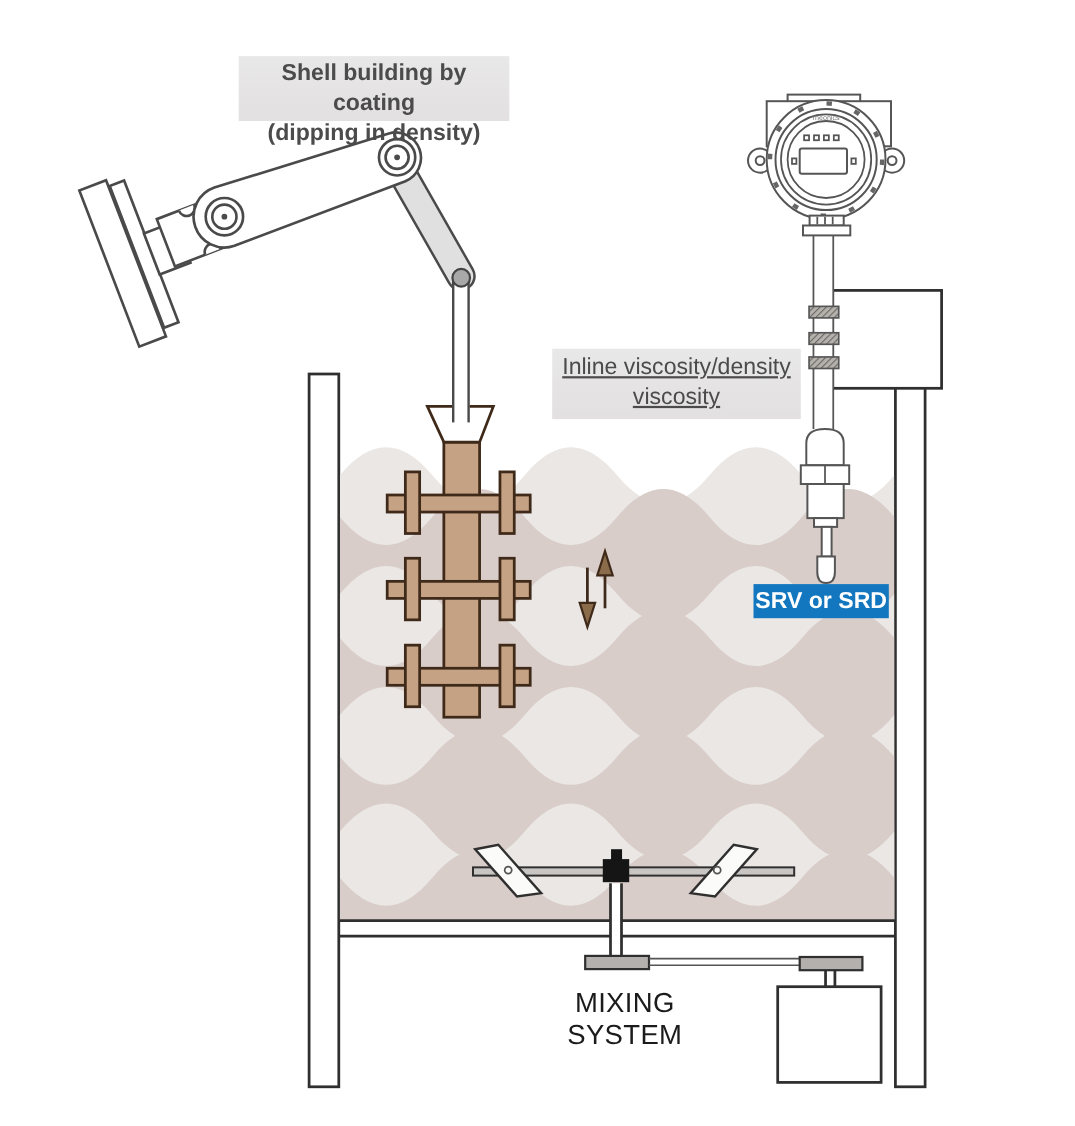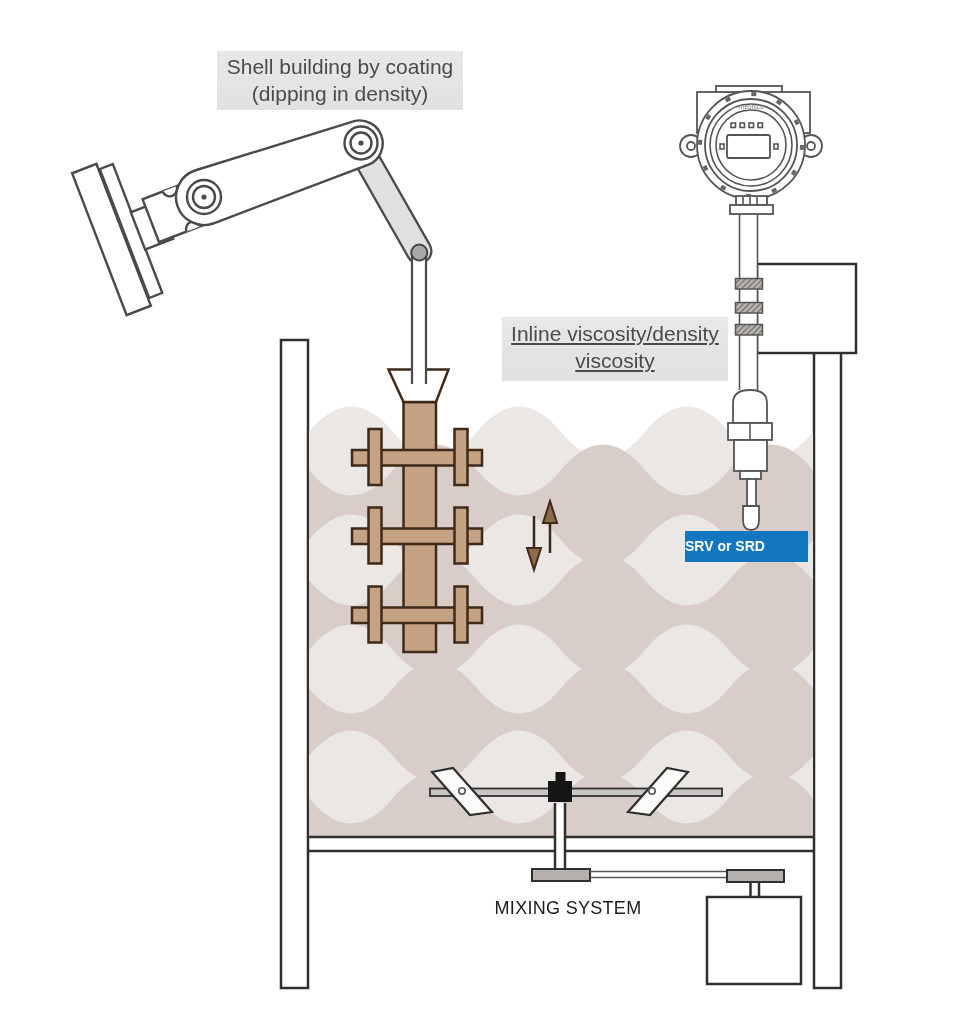--- a/index.html
+++ b/index.html
@@ -22,27 +22,27 @@
   .blade{fill:#fbfbf9;stroke:#2f2f2f;stroke-width:2.2;}
   .shaftgray{fill:#c9c5c2;stroke:#2f2f2f;stroke-width:1.8;}
   .blk  {fill:#151515;}
   .probe{fill:#ffffff;stroke:#555;stroke-width:1.8;}
   .probe-thin{fill:none;stroke:#555;stroke-width:1.6;}
   .graylink{stroke:#e1e0e0;}
 
   
   .glabel{position:absolute;background:linear-gradient(180deg,#e9e8e8,#e2e0e0);
           color:#4b4b4b;font-size:21px;line-height:27px;text-align:center;}
-  #label-shell{left:217px;top:51px;width:246px;height:57px;padding-top:2px;}
+  #label-shell{left:217px;top:51px;width:246px;height:57px;padding-top:2px;font-weight:bold;}
   #label-monitoring{left:502px;top:317px;width:226px;height:61px;padding-top:3px;text-decoration:underline;}
   #badge-srv{position:absolute;left:685px;top:531px;width:123px;height:31px;
              background:var(--badge-blue,#1277bf);color:#fff;font-weight:bold;
-             font-size:14px;line-height:31px;text-align:left;}
+             font-size:21px;line-height:31px;text-align:center;}
   #label-mixing{position:absolute;left:468px;top:898px;width:200px;text-align:center;
-                font-size:18px;letter-spacing:.3px;color:#1b1b1b;}
+                font-size:25px;letter-spacing:.3px;color:#1b1b1b;}
 </style>
 </head>
 <body>
 
 <div id="stage">
 
 <svg id="artwork" width="977" height="1024" viewBox="0 0 977 1024">
   <defs>
     <clipPath id="tank-clip">
           <rect x="309" y="386" width="504" height="451"></rect>

